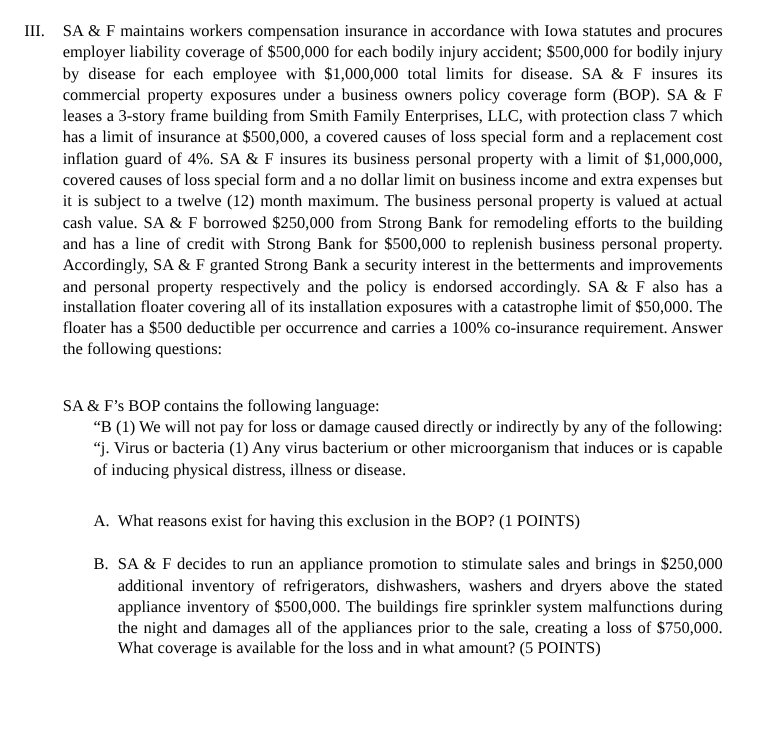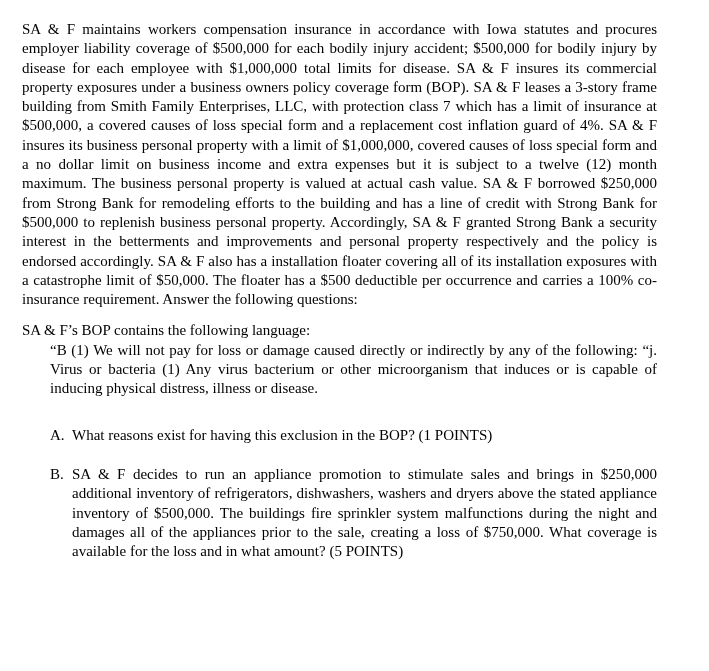--- a/index.html
+++ b/index.html
@@ -22,29 +22,30 @@
   }
   .section { display: flex; }
   .roman { width: 35px; flex: 0 0 35px; }
   .body-col { flex: 1; min-width: 0; }
   p { margin: 0; }
   .justify { text-align: justify; }
   .quote { margin-left: 28px; }
   .question { display: flex; margin-left: 28px; }
   .q-label { flex: 0 0 22px; }
   .q-text { flex: 1; min-width: 0; }
-  .mt-intro { margin-top: 12px; }
+  .mt-intro { margin-top: 32px; }
   .mt-qa { margin-top: 27px; }
   .mt-qb { margin-top: 20px; }
 </style>
 </head>
 <body>
 
 <div class="page">
   <div class="section">
+    <div class="roman">III.</div>
     <div class="body-col">
 
       <p class="justify">SA &amp; F maintains workers compensation insurance in accordance with Iowa statutes and procures employer liability coverage of $500,000 for each bodily injury accident; $500,000 for bodily injury by disease for each employee with $1,000,000 total limits for disease. SA &amp; F insures its commercial property exposures under a business owners policy coverage form (BOP). SA &amp; F leases a 3-story frame building from Smith Family Enterprises, LLC, with protection class 7 which has a limit of insurance at $500,000, a covered causes of loss special form and a replacement cost inflation guard of 4%. SA &amp; F insures its business personal property with a limit of $1,000,000, covered causes of loss special form and a no dollar limit on business income and extra expenses but it is subject to a twelve (12) month maximum. The business personal property is valued at actual cash value. SA &amp; F borrowed $250,000 from Strong Bank for remodeling efforts to the building and has a line of credit with Strong Bank for $500,000 to replenish business personal property. Accordingly, SA &amp; F granted Strong Bank a security interest in the betterments and improvements and personal property respectively and the policy is endorsed accordingly. SA &amp; F also has a installation floater covering all of its installation exposures with a catastrophe limit of $50,000. The floater has a $500 deductible per occurrence and carries a 100% co-insurance requirement. Answer the following questions:</p>
 
       <p class="mt-intro">SA &amp; F’s BOP contains the following language:</p>
 
       <p class="quote justify">“B (1) We will not pay for loss or damage caused directly or indirectly by any of the following: “j. Virus or bacteria (1) Any virus bacterium or other microorganism that induces or is capable of inducing physical distress, illness or disease.</p>
 
       <div class="question mt-qa">
         <span class="q-label">A.</span>

